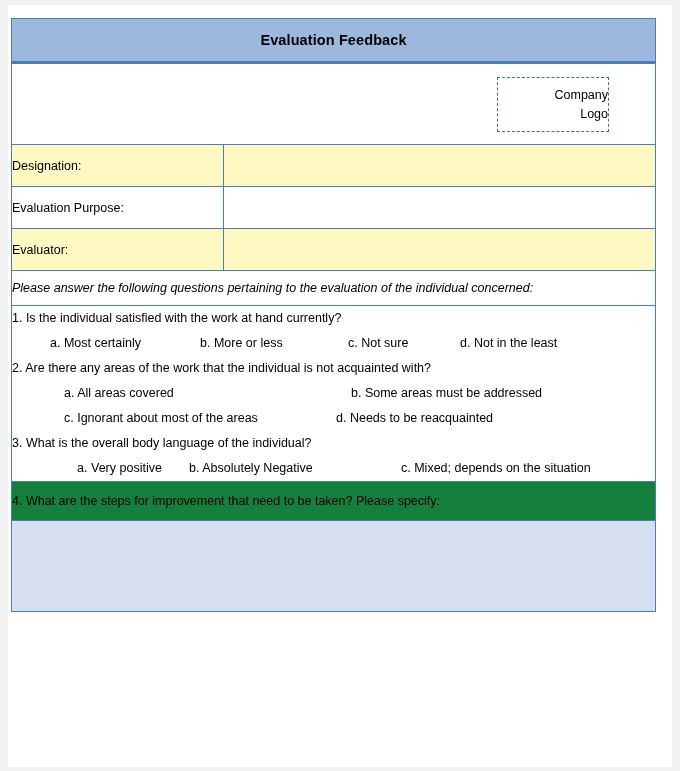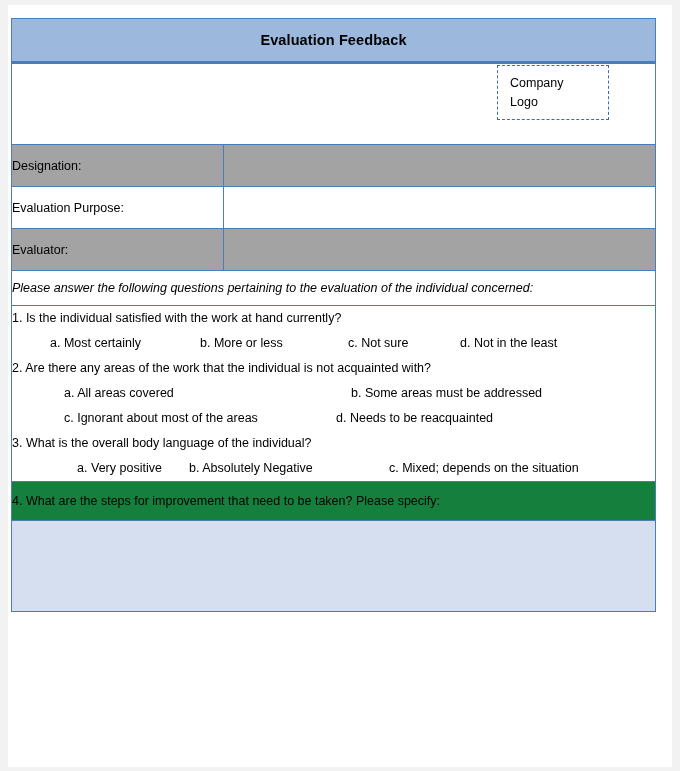--- a/index.html
+++ b/index.html
@@ -59,45 +59,46 @@
   }
   
   .logo-row-cell {
     background: #ffffff;
     height: 80px;
     position: relative;
   }
   .logo-box {
     position: absolute;
     right: 46px;
-    top: 1px;
+    top: 13px;
     width: 112px;
     height: 55px;
     border: 1px dashed #3a6ab5;
     box-sizing: border-box;
     padding: 8px 0 0 12px;
+    text-align: right;
   }
   .logo-line {
     display: block;
     font-size: 12.5px;
     line-height: 19px;
     color: #000000;
   }
   
   .field-label {
     padding: 0 0 0 12px;
     height: 41px;
   }
   .field-value {
     height: 41px;
   }
   .row-white .field-label,
   .row-white .field-value { background: #ffffff; }
   .row-shade .field-label,
-  .row-shade .field-value { background: #a3a3a3; }
+  .row-shade .field-value { background: #fef9c3; }
 
   .date-label {
     background: #d5dfef;
     padding: 0 0 0 12px;
     height: 41px;
   }
   .date-value {
     background: #ffffff;
     height: 41px;
   }
@@ -136,21 +137,21 @@
   .q1 .opt2 { width: 148px; }
   .q1 .opt3 { width: 112px; }
 
   .q2 .opt1 { width: 287px; }
   .q2 .opt2 { width: auto; }
   .q2row2 { padding-left: 52px; }
   .q2 .optc { width: 272px; }
 
   .q3 .opt1 { width: 139px; text-align: center; }
   .q3 .opt2 { width: 200px; }
-  .q3 .opt3 { width: auto; }
+  .q3 .opt3 { width: auto; margin-left: 12px; }
 
   
   .q4-cell {
     background: #15803d;
     height: 38px;
     padding: 0 0 0 12px;
   }
   .q4-text { font-size: 12.5px; }
   .answer-cell {
     background: #d5dfef;

